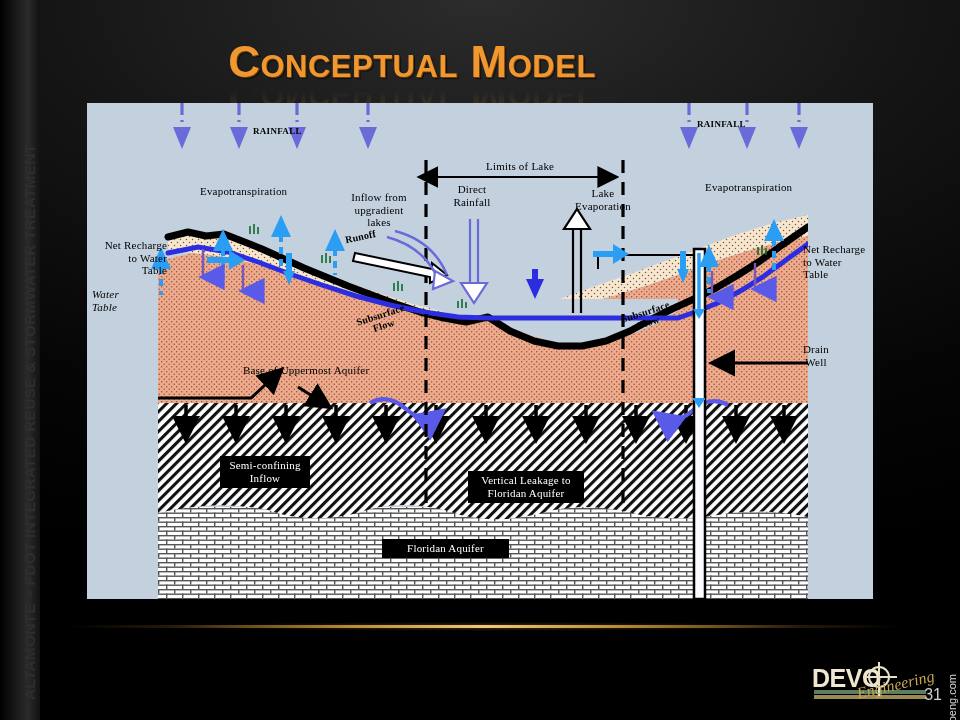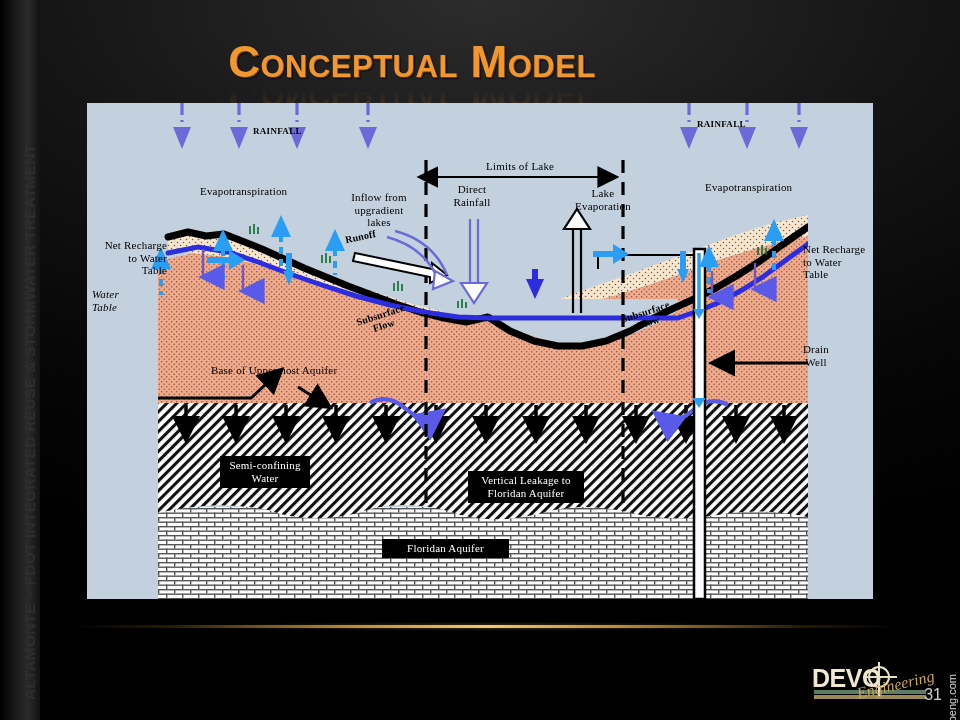--- a/index.html
+++ b/index.html
@@ -374,24 +374,24 @@
 Rainfall</div>
 
     <div class="lbl ctr" style="left:476px; top:84px; width:80px;">Lake
 Evaporation</div>
 
     <div class="lbl skew2 ctr" style="left:262px; top:206px; width:66px;">Subsurface
 Flow</div>
     <div class="lbl skew2 ctr" style="left:527px; top:203px; width:66px;">Subsurface
 Flow</div>
 
-    <div class="lbl" style="left:124px; top:261px;">Base of Uppermost Aquifer</div>
+    <div class="lbl" style="left:124px; top:261px;padding-left:32px;">Base of Uppermost Aquifer</div>
 
     <div class="lbl boxed" style="left:133px; top:353px; width:90px;">Semi-confining
-Water</div>
+Inflow</div>
 
     <div class="lbl boxed" style="left:381px; top:368px; width:116px;">Vertical Leakage to
 Floridan Aquifer</div>
 
     <div class="lbl boxed" style="left:295px; top:436px; width:127px;">Floridan Aquifer</div>
 
     <div class="lbl ctr" style="left:700px; top:240px; width:58px;">Drain
 Well</div>
 
   </div>

